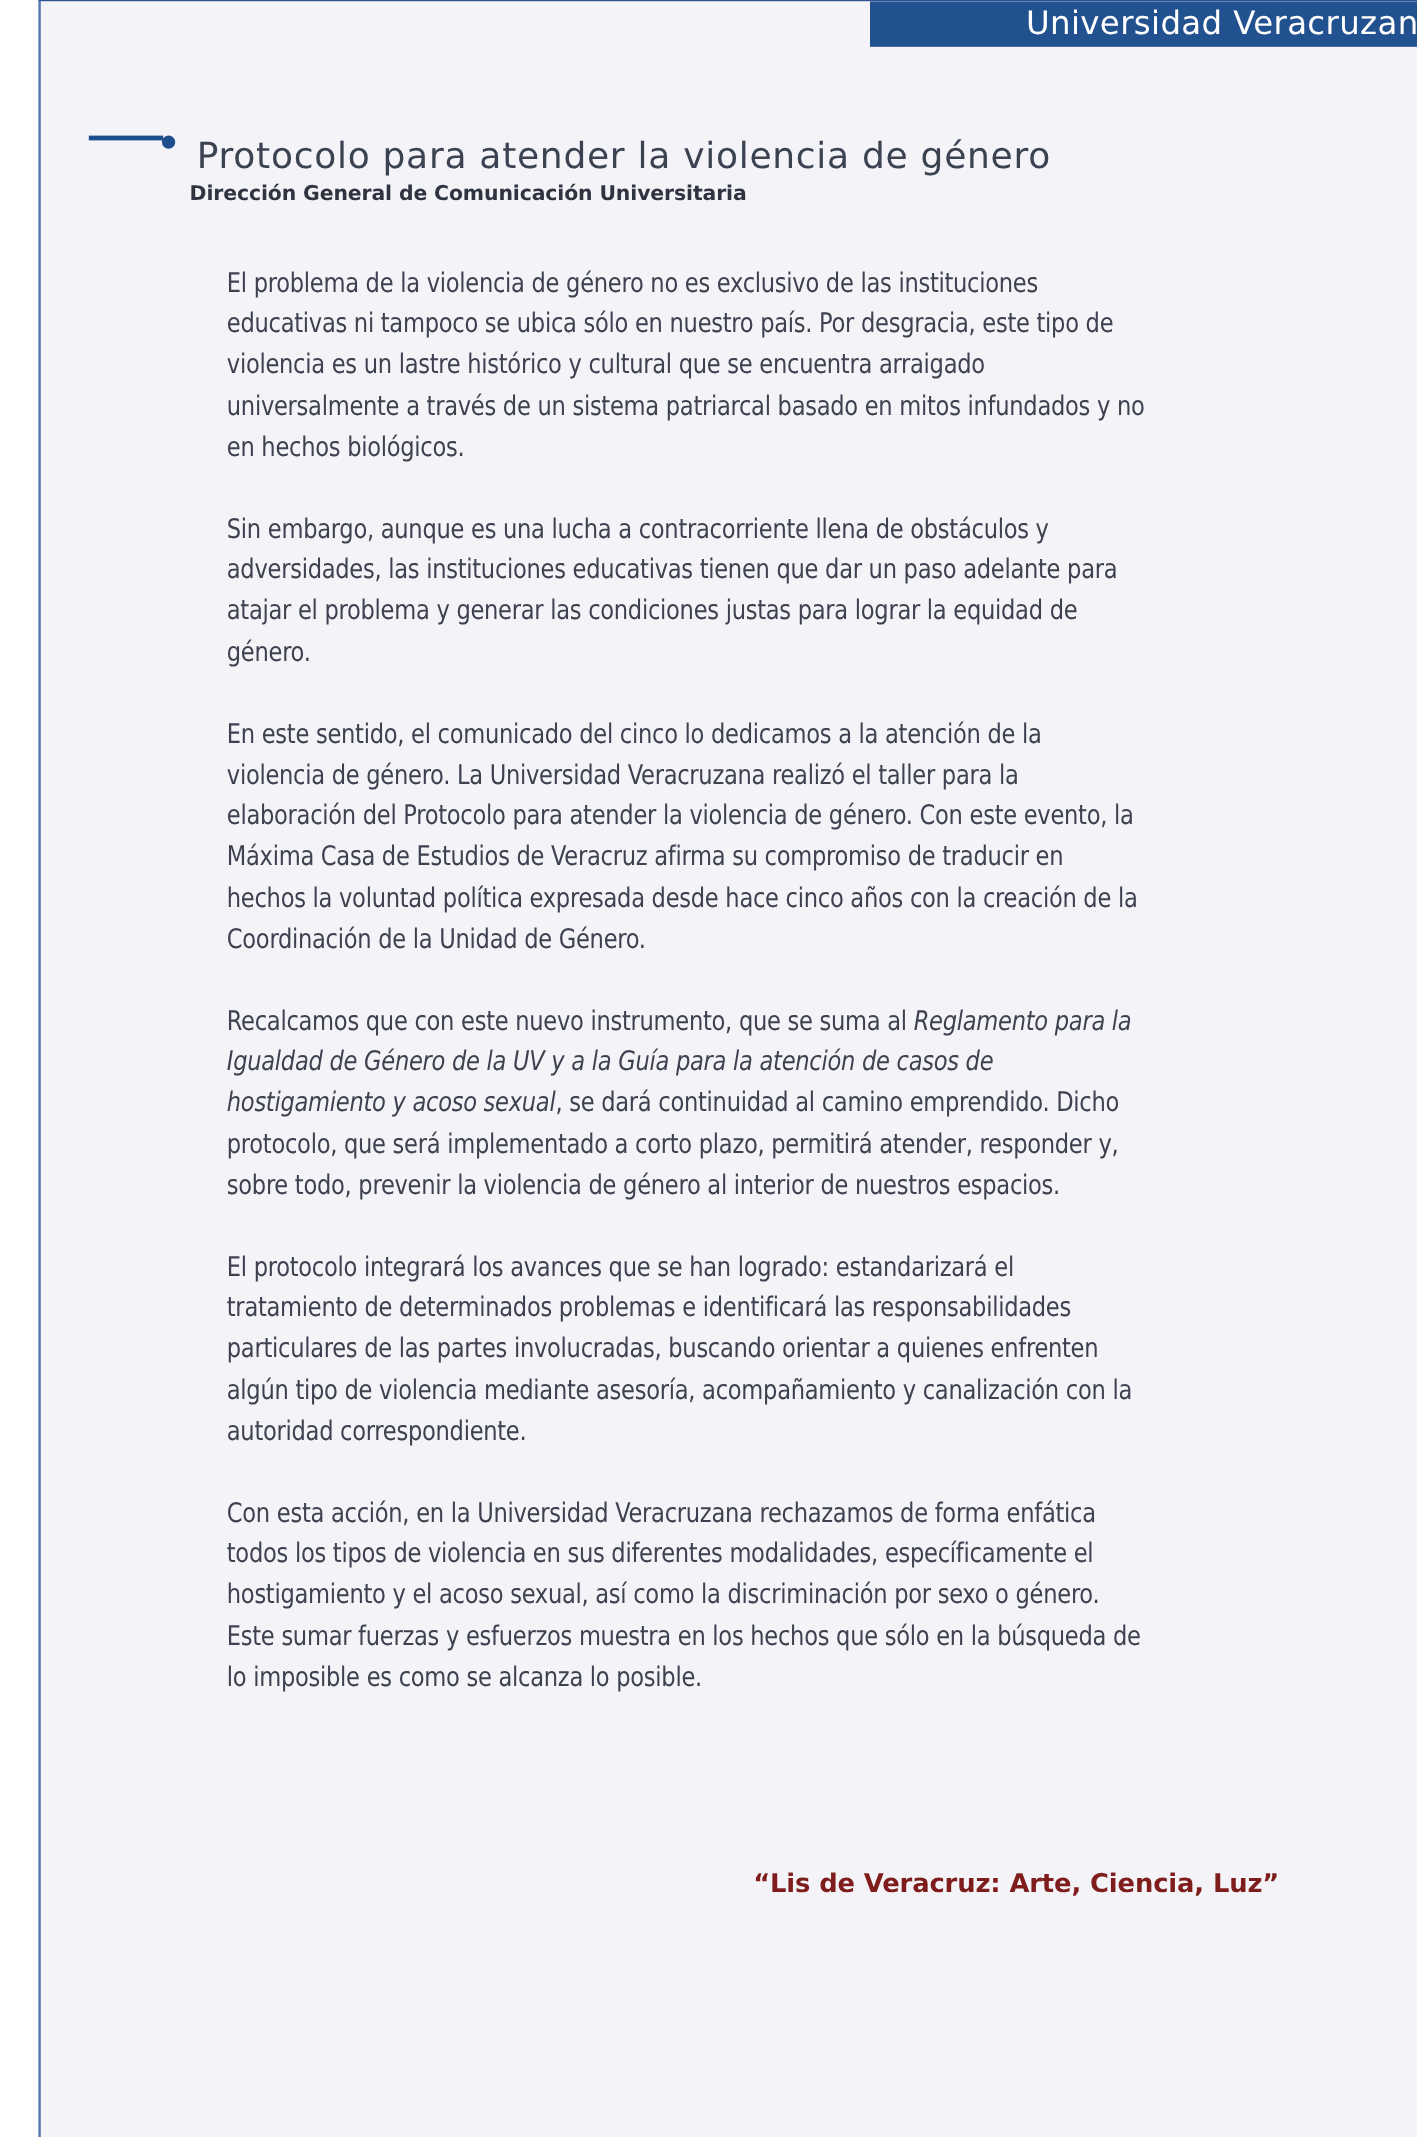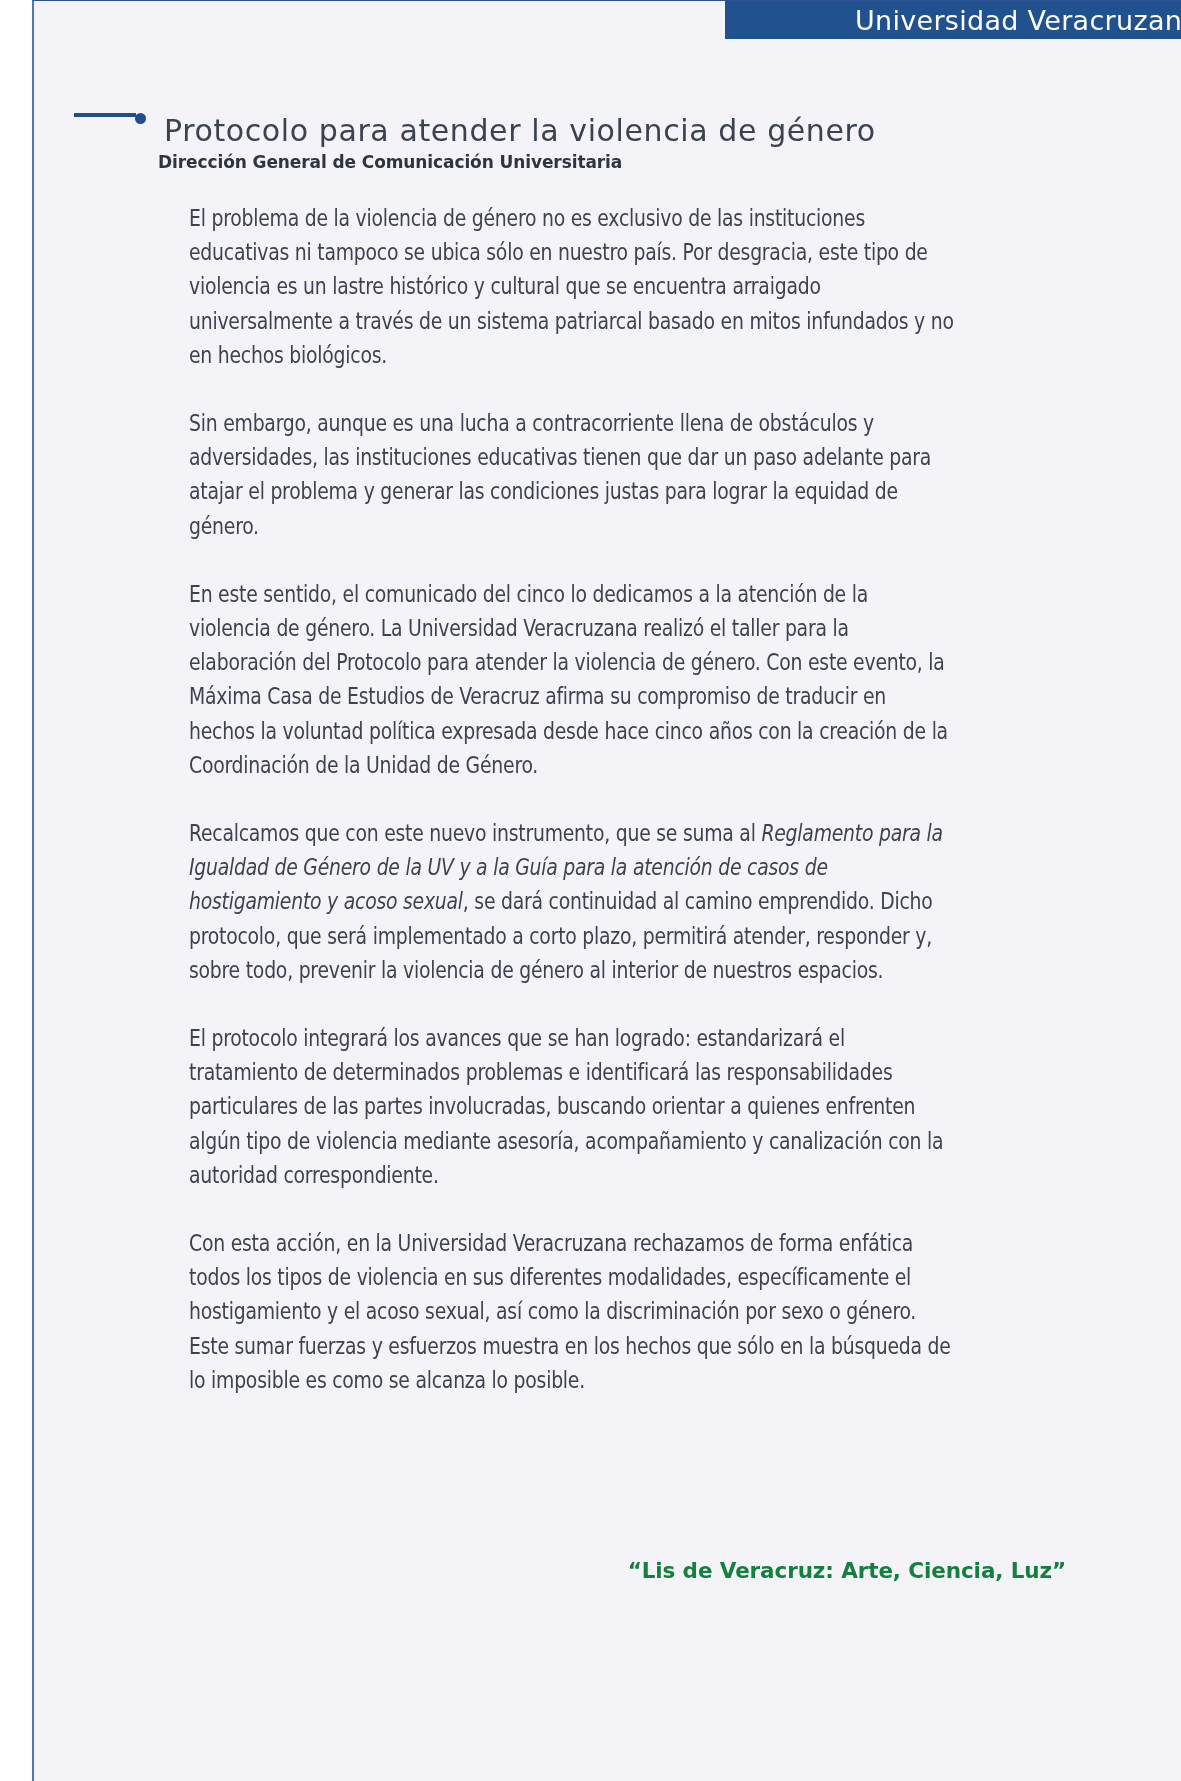--- a/index.html
+++ b/index.html
@@ -90,21 +90,21 @@
     color: #2f3440;
     letter-spacing: -0.1px;
     white-space: nowrap;
     font-family: "DejaVu Sans", sans-serif;
   }
 
   
   .body-copy {
     position: absolute;
     left: 155px;
-    top: 200px;
+    top: 218px;
     width: 765px;
   }
   .para {
     font-size: 22.5px;
     line-height: 34.2px;
     color: #3e4250;
     margin: 0 0 34px 0;
     text-align: left;
     letter-spacing: -0.25px;
     font-family: "DejaVu Sans", sans-serif;
@@ -120,21 +120,21 @@
   
   .footer {
     position: absolute;
     right: 145px;
     bottom: 198px;
     text-align: right;
   }
   .motto {
     font-size: 21.5px;
     font-weight: bold;
-    color: #15803d;
+    color: #7f1d1d;
     letter-spacing: -0.1px;
     white-space: nowrap;
     font-family: "DejaVu Sans", sans-serif;
     text-align: right;
   }
   .place-date {
     margin-top: 5px;
     font-size: 20.5px;
     color: #3e4250;
     letter-spacing: -0.2px;

